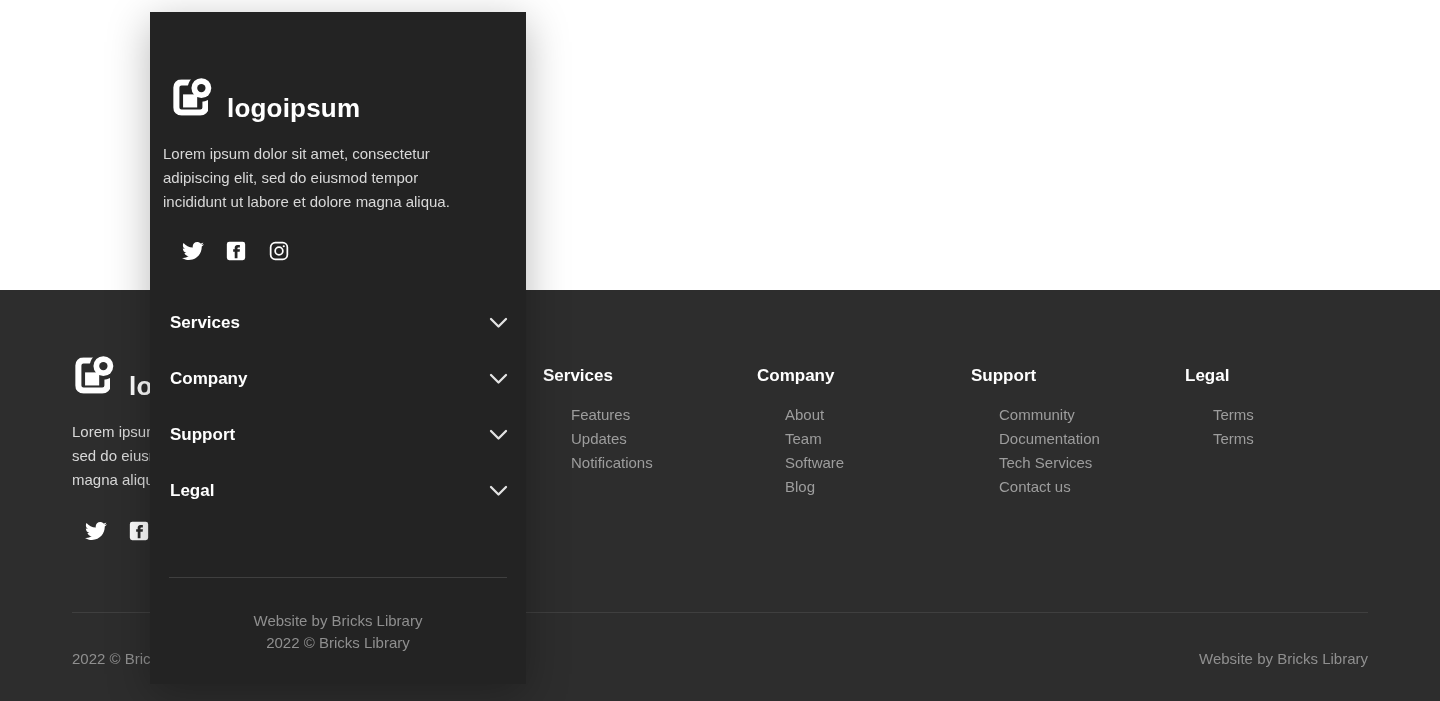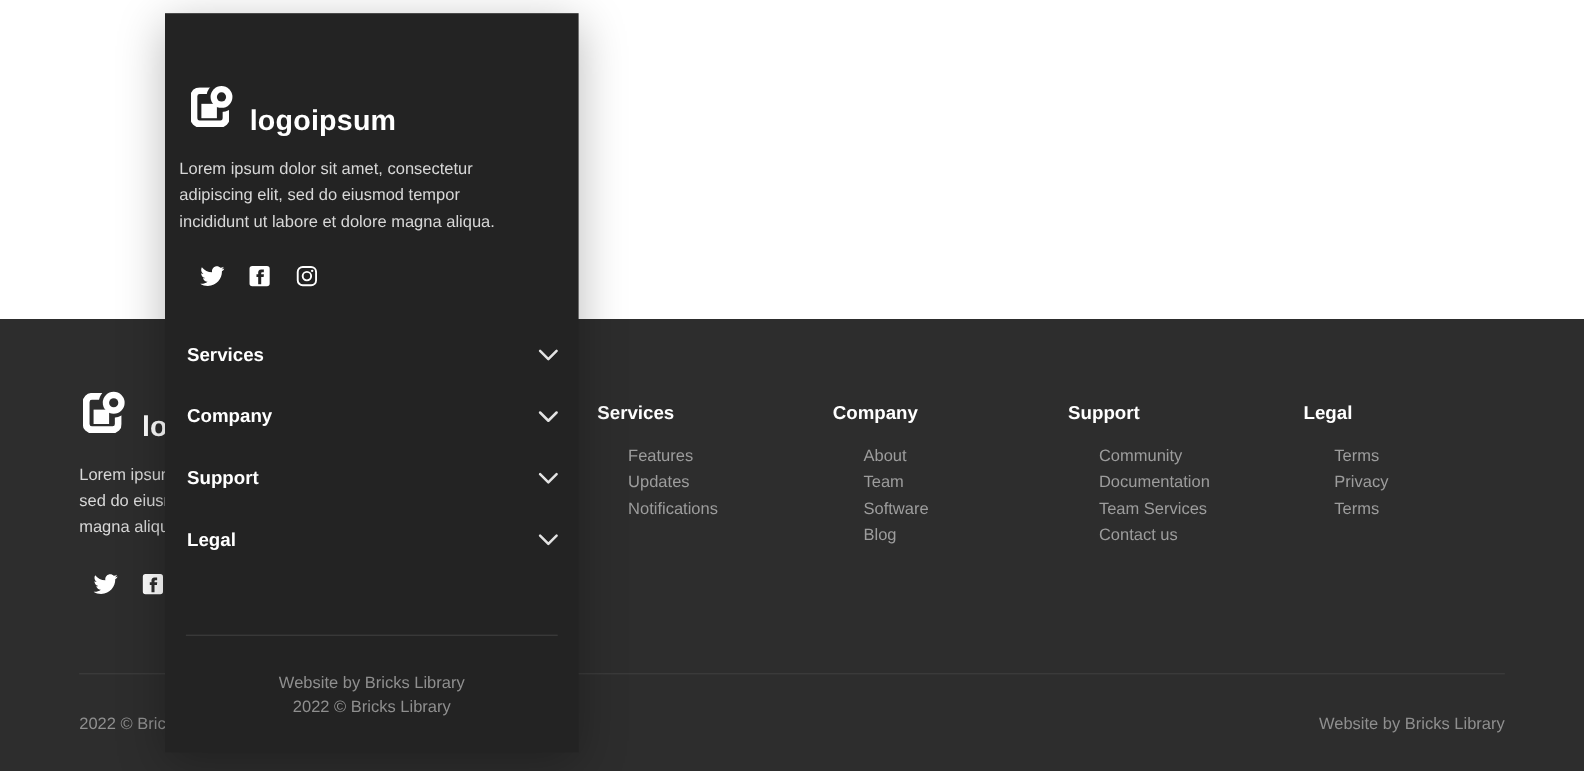--- a/index.html
+++ b/index.html
@@ -153,30 +153,29 @@
           <div class="flink">Software</div>
           <div class="flink">Blog</div>
         </div>
   </div>
 
   <div class="fcol">
     <h3 class="fcol-title">Support</h3>
     <div class="fcol-links">
           <div class="flink">Community</div>
           <div class="flink">Documentation</div>
-          <div class="flink">Team Services</div>
+          <div class="flink">Tech Services</div>
           <div class="flink">Contact us</div>
         </div>
   </div>
 
   <div class="fcol">
     <h3 class="fcol-title">Legal</h3>
     <div class="fcol-links">
           <div class="flink">Terms</div>
-          <div class="flink">Privacy</div>
           <div class="flink">Terms</div>
         </div>
   </div>
 </div>
 
   <div class="d-bottom">
     <span class="copyright">2022 © Bricks Library</span>
     <span class="credit">Website by Bricks Library</span>
   </div>
 </section>

